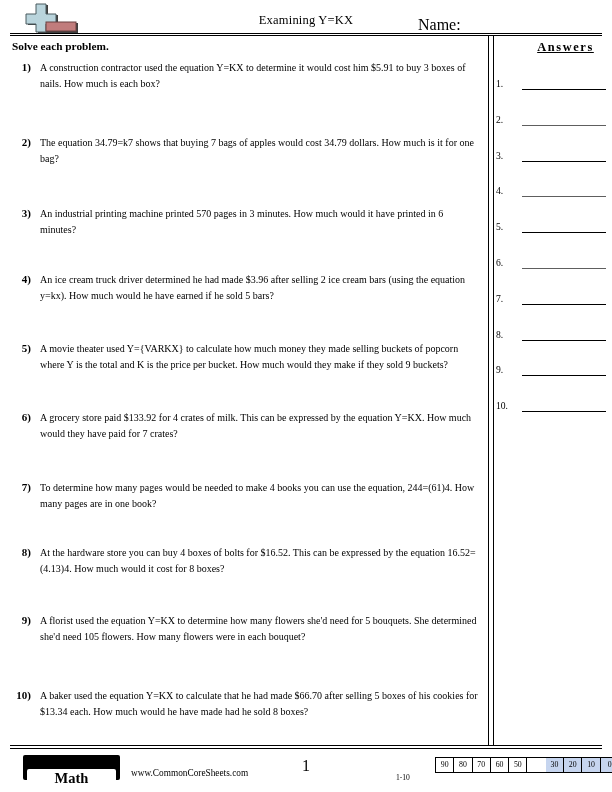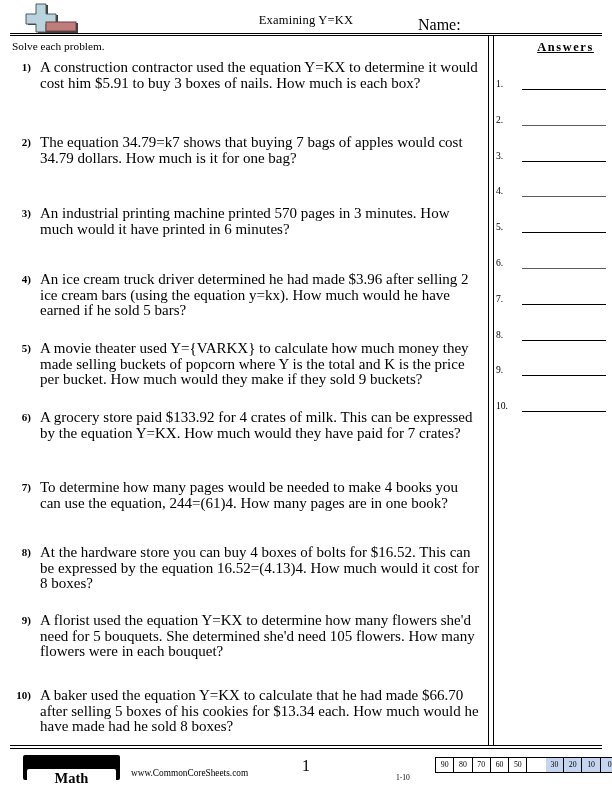--- a/index.html
+++ b/index.html
@@ -63,21 +63,21 @@
     border-left: 1.1px solid #000;
   }
   #vdiv-a { left: 488px; }
   #vdiv-b { left: 492.5px; }
 
   
   #instruction {
     position: absolute;
     left: 12px; top: 40px;
     font-size: 11.3px;
-    font-weight: normal;
+    font-weight: bold;
   }
   #problems {
     position: absolute;
     left: 12px; top: 60px;
     width: 468px;
   }
   .problem {
     position: absolute;
     left: 0;
     width: 468px;
@@ -89,21 +89,21 @@
     flex: 0 0 28px;
     font-size: 11px;
     font-weight: bold;
     text-align: right;
     padding-right: 9px;
     box-sizing: border-box;
     line-height: 15.5px;
   }
   .ptext {
     flex: 1 1 auto;
-    font-size: 15px;
+    font-size: 10px;
     line-height: 15.5px;
     text-align: left;
   }
 
   
   #answers-title {
     position: absolute;
     left: 494px; top: 40px;
     width: 118px;
     text-align: center;

